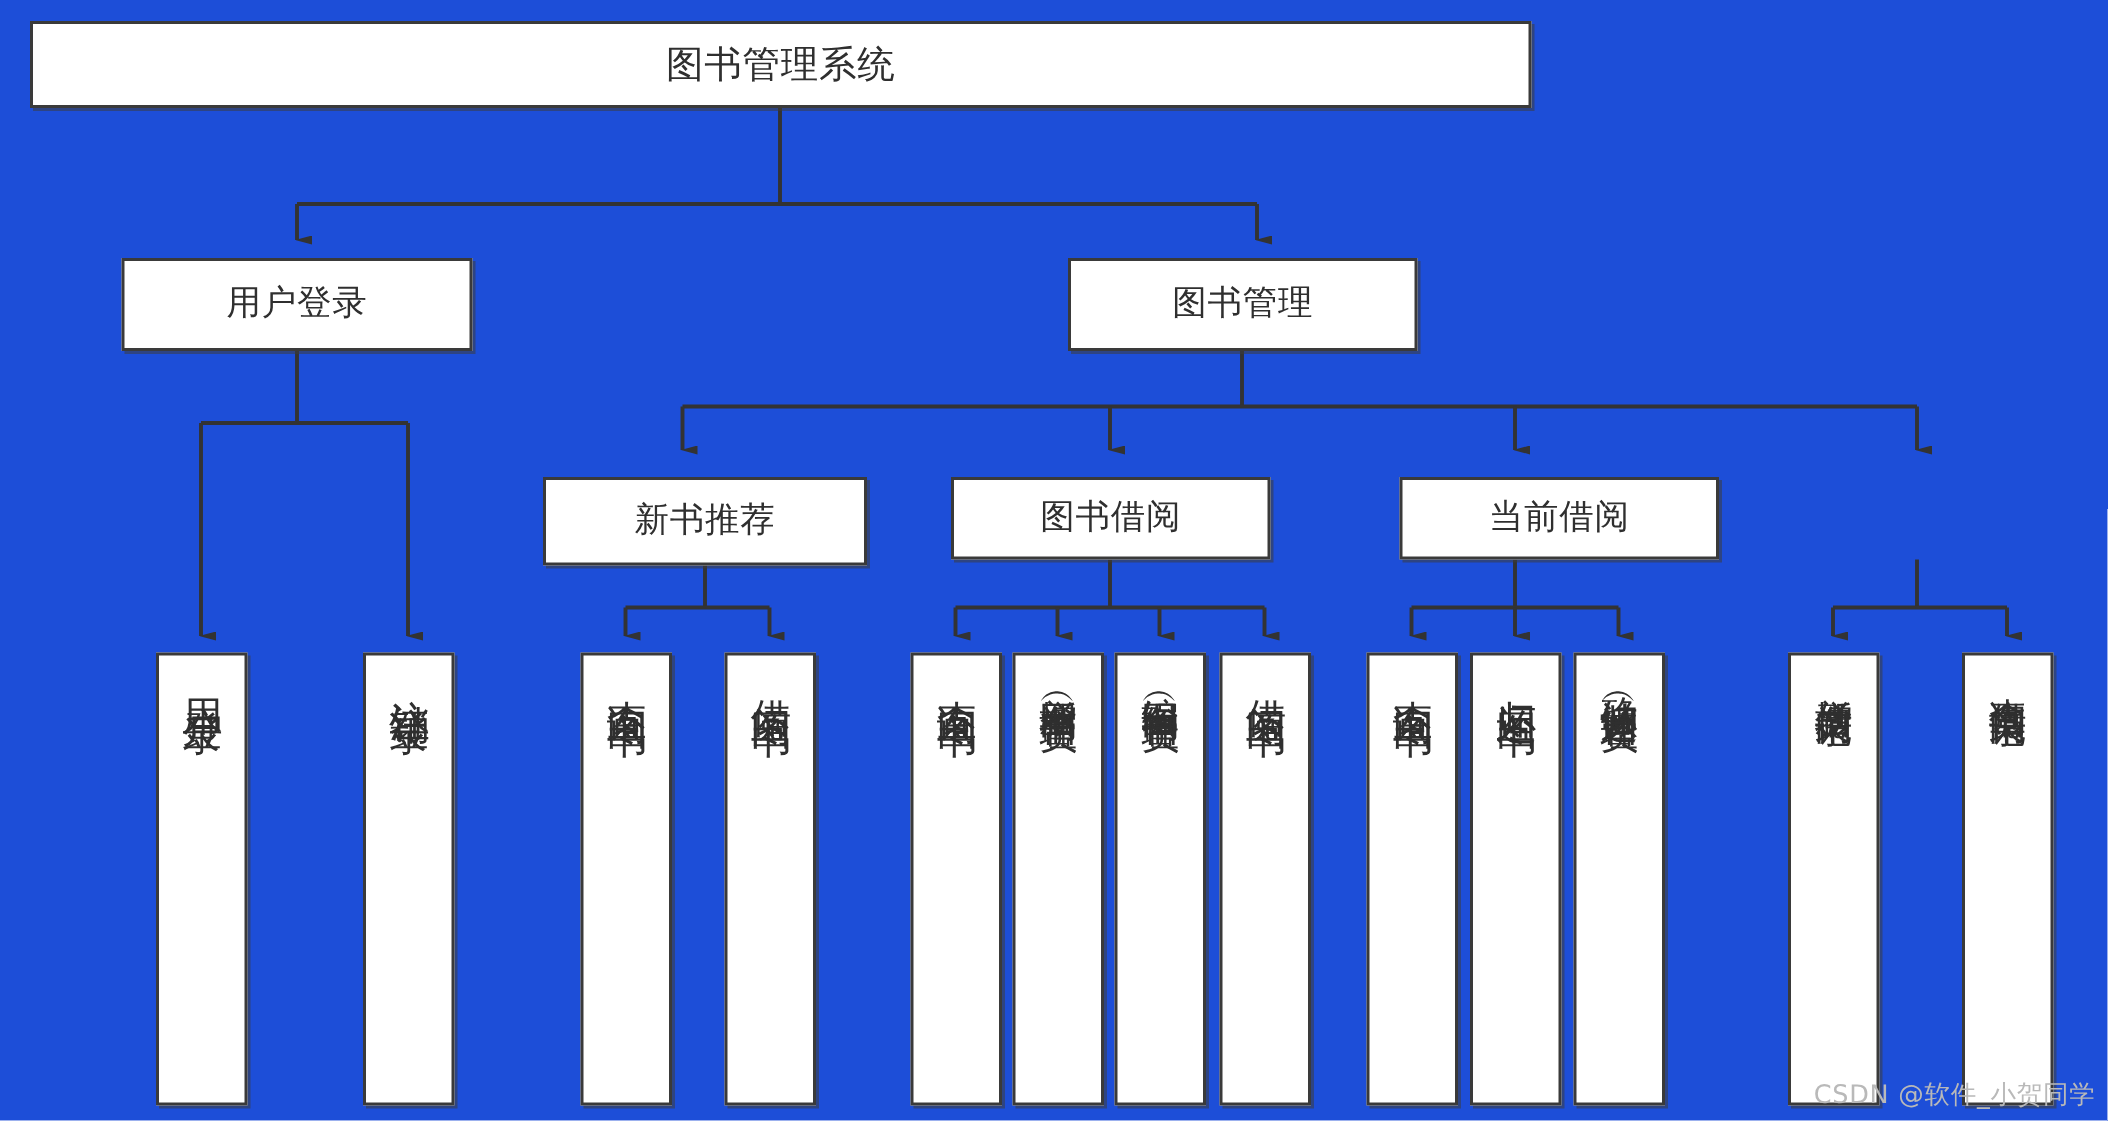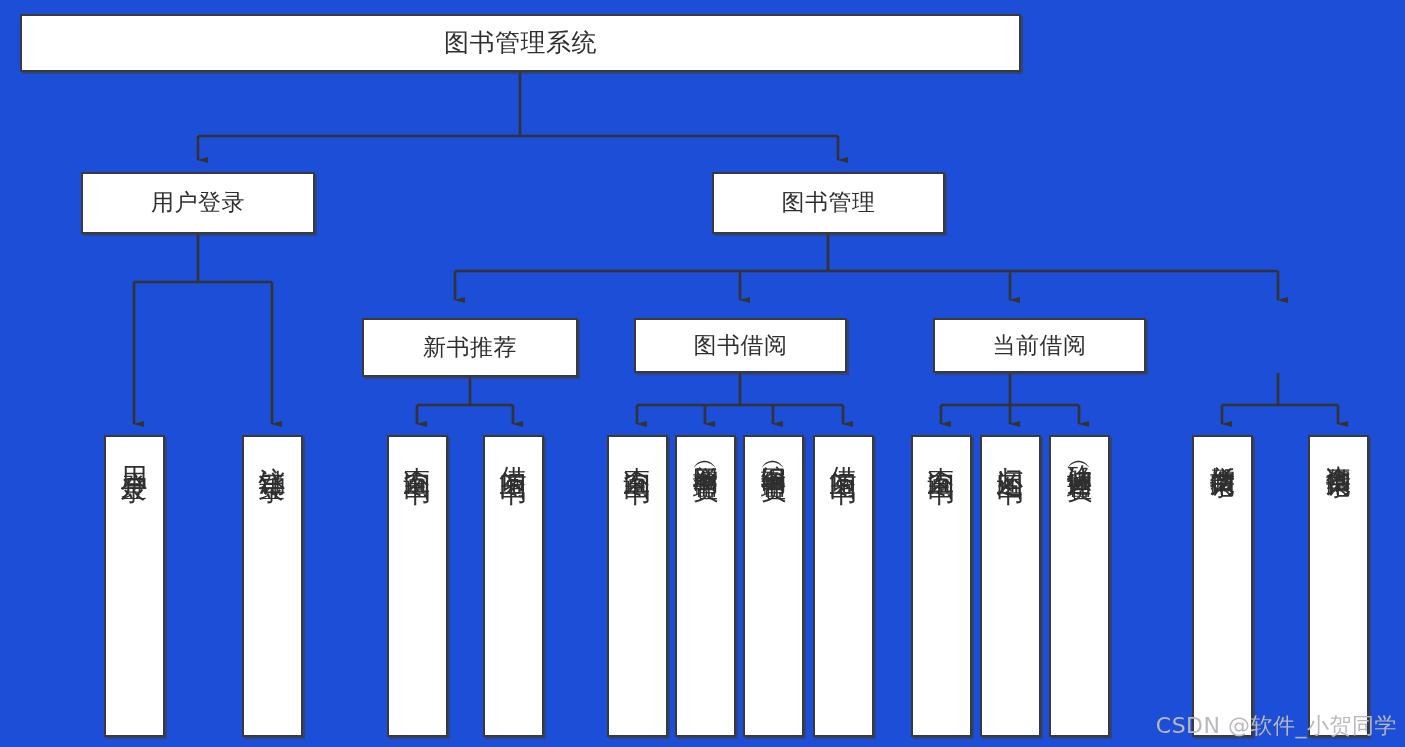--- a/index.html
+++ b/index.html
@@ -60,21 +60,21 @@
     letter-spacing: 4px;
     line-height: 1;
     white-space: nowrap;
   }
   .node-leaf.tall-text .label { font-size: 25px; letter-spacing: 2px; }
 
   .watermark {
     position: absolute;
     right: 8px;
     bottom: 6px;
-    font-size: 22px;
+    font-size: 17px;
     color: #b9b9b9;
     letter-spacing: 0.5px;
     white-space: nowrap;
   }
 </style>
 </head>
 <body>
 
 <div id="canvas">
 

